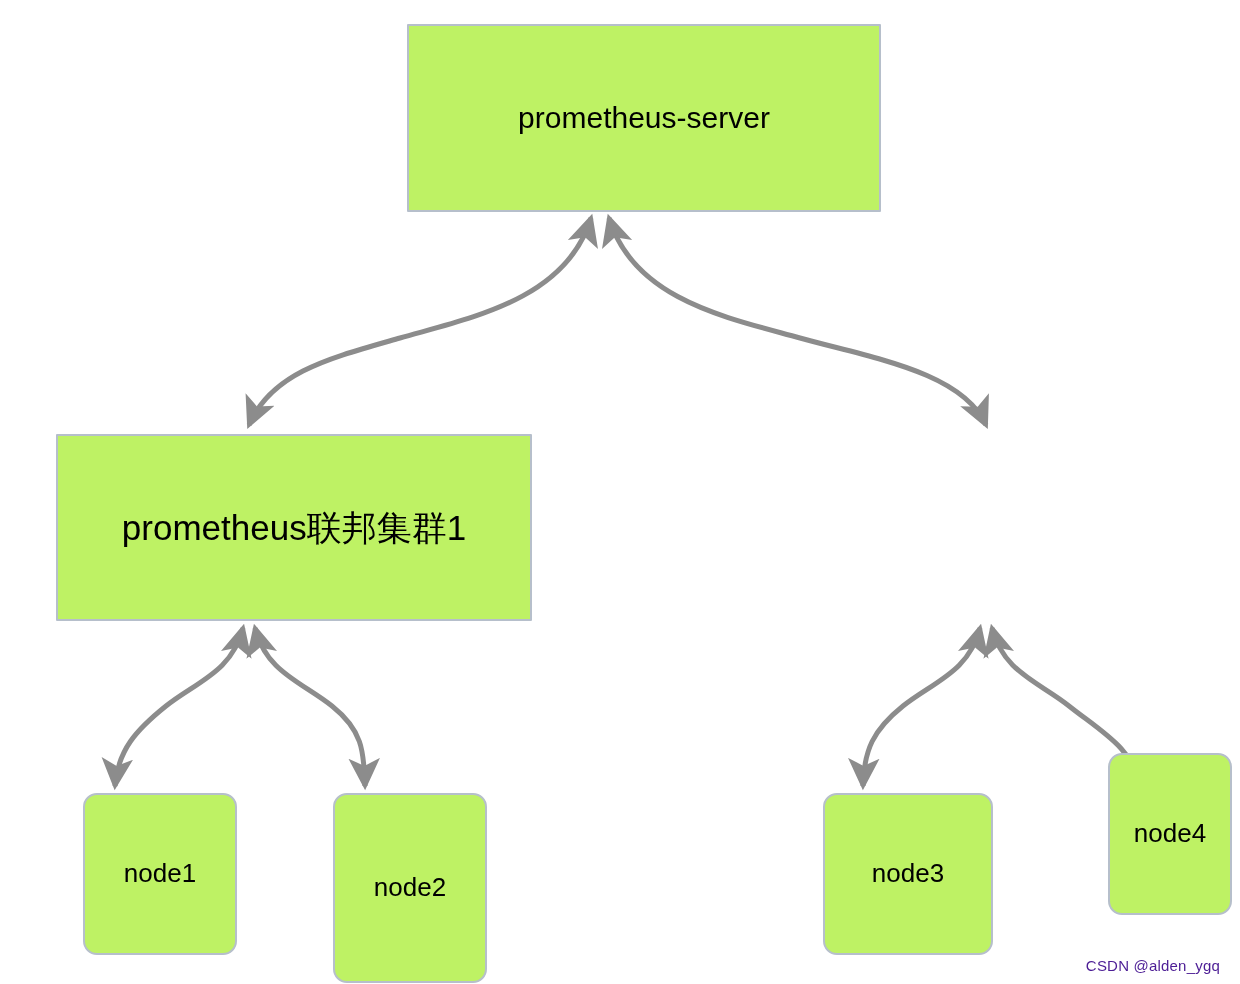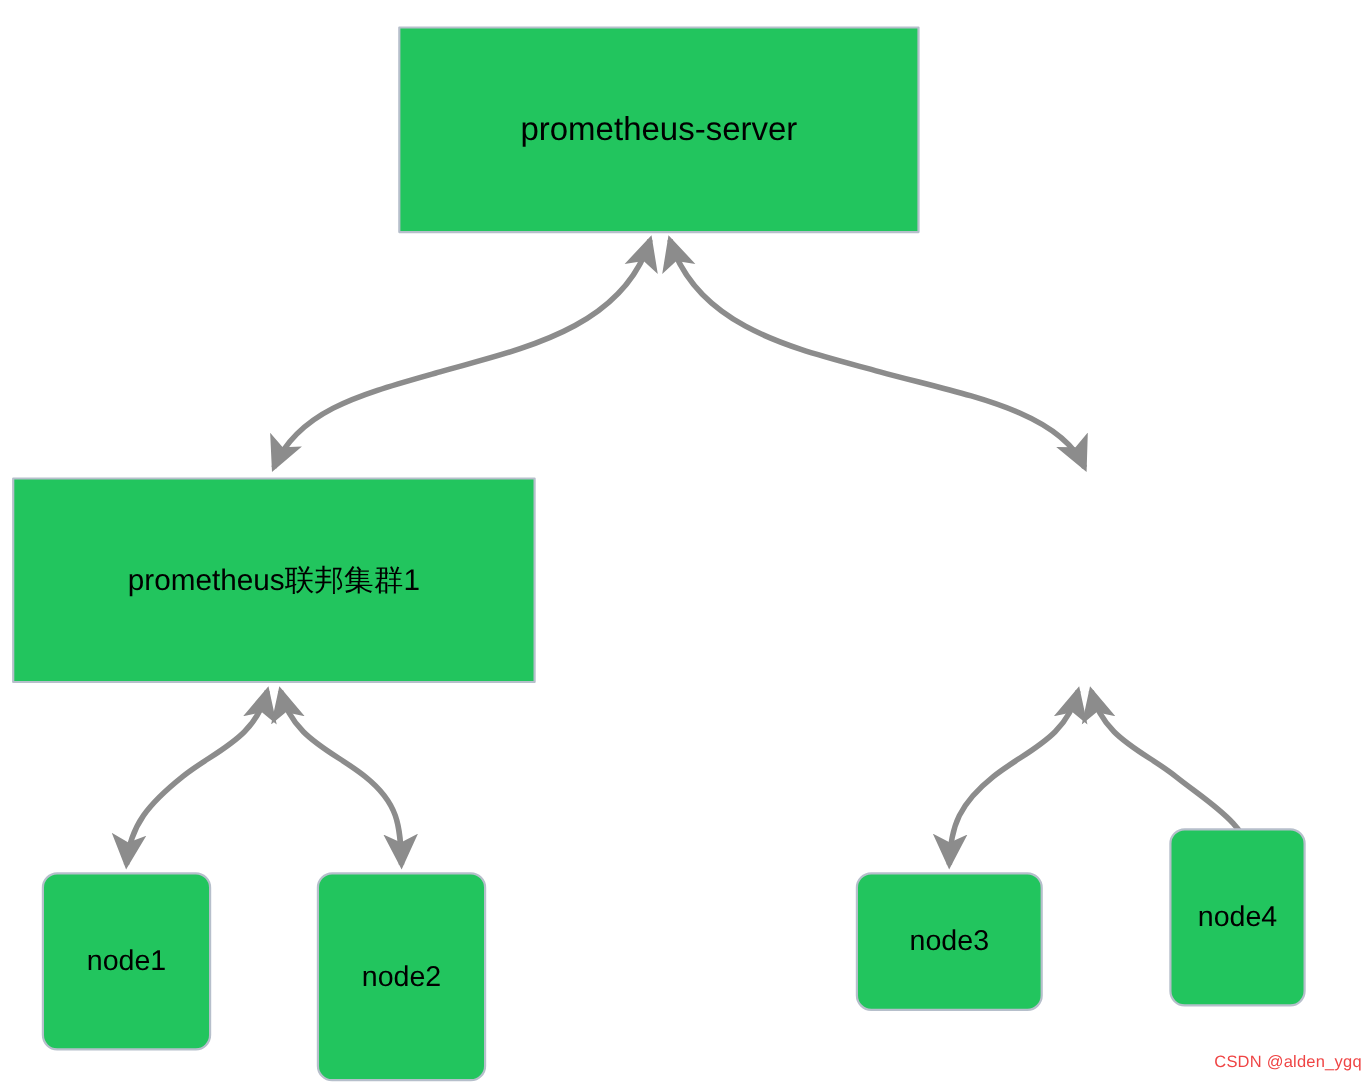--- a/index.html
+++ b/index.html
@@ -22,45 +22,46 @@
     position: absolute;
     left: 0;
     top: 0;
     width: 1240px;
     height: 984px;
     pointer-events: none;
   }
   .node-box {
     position: absolute;
     box-sizing: border-box;
-    background: #22c55e;
+    background: #bef264;
     border: 2px solid #b6bfcb;
     display: flex;
     align-items: center;
     justify-content: center;
     text-align: center;
     color: #000000;
     z-index: 2;
+    margin-left: 45px;
   }
   .node-label {
     display: block;
     line-height: 1.2;
     white-space: nowrap;
   }
   .rect-node {
     border-radius: 1px;
   }
   .rounded-node {
     border-radius: 14px;
   }
   .size-large {
     font-size: 30px;
   }
   .size-med {
-    font-size: 27px;
+    font-size: 35px;
   }
   .size-small {
     font-size: 26px;
     text-align: center;
   }
   #server-box {
     left: 362px;
     top: 24px;
     width: 474px;
     height: 188px;
@@ -86,34 +87,34 @@
   #node2-box {
     left: 288px;
     top: 793px;
     width: 154px;
     height: 190px;
   }
   #node3-box {
     left: 778px;
     top: 793px;
     width: 170px;
-    height: 126px;
+    height: 162px;
   }
   #node4-box {
     left: 1063px;
     top: 753px;
     width: 124px;
     height: 162px;
   }
   #watermark {
     position: absolute;
-    right: 2px;
+    right: 20px;
     bottom: 10px;
     font-size: 15px;
-    color: #ef4444;
+    color: #4c1d95;
     letter-spacing: 0.2px;
     z-index: 5;
     white-space: nowrap;
   }
 </style>
 </head>
 <body>
 
 <div id="canvas">
 

